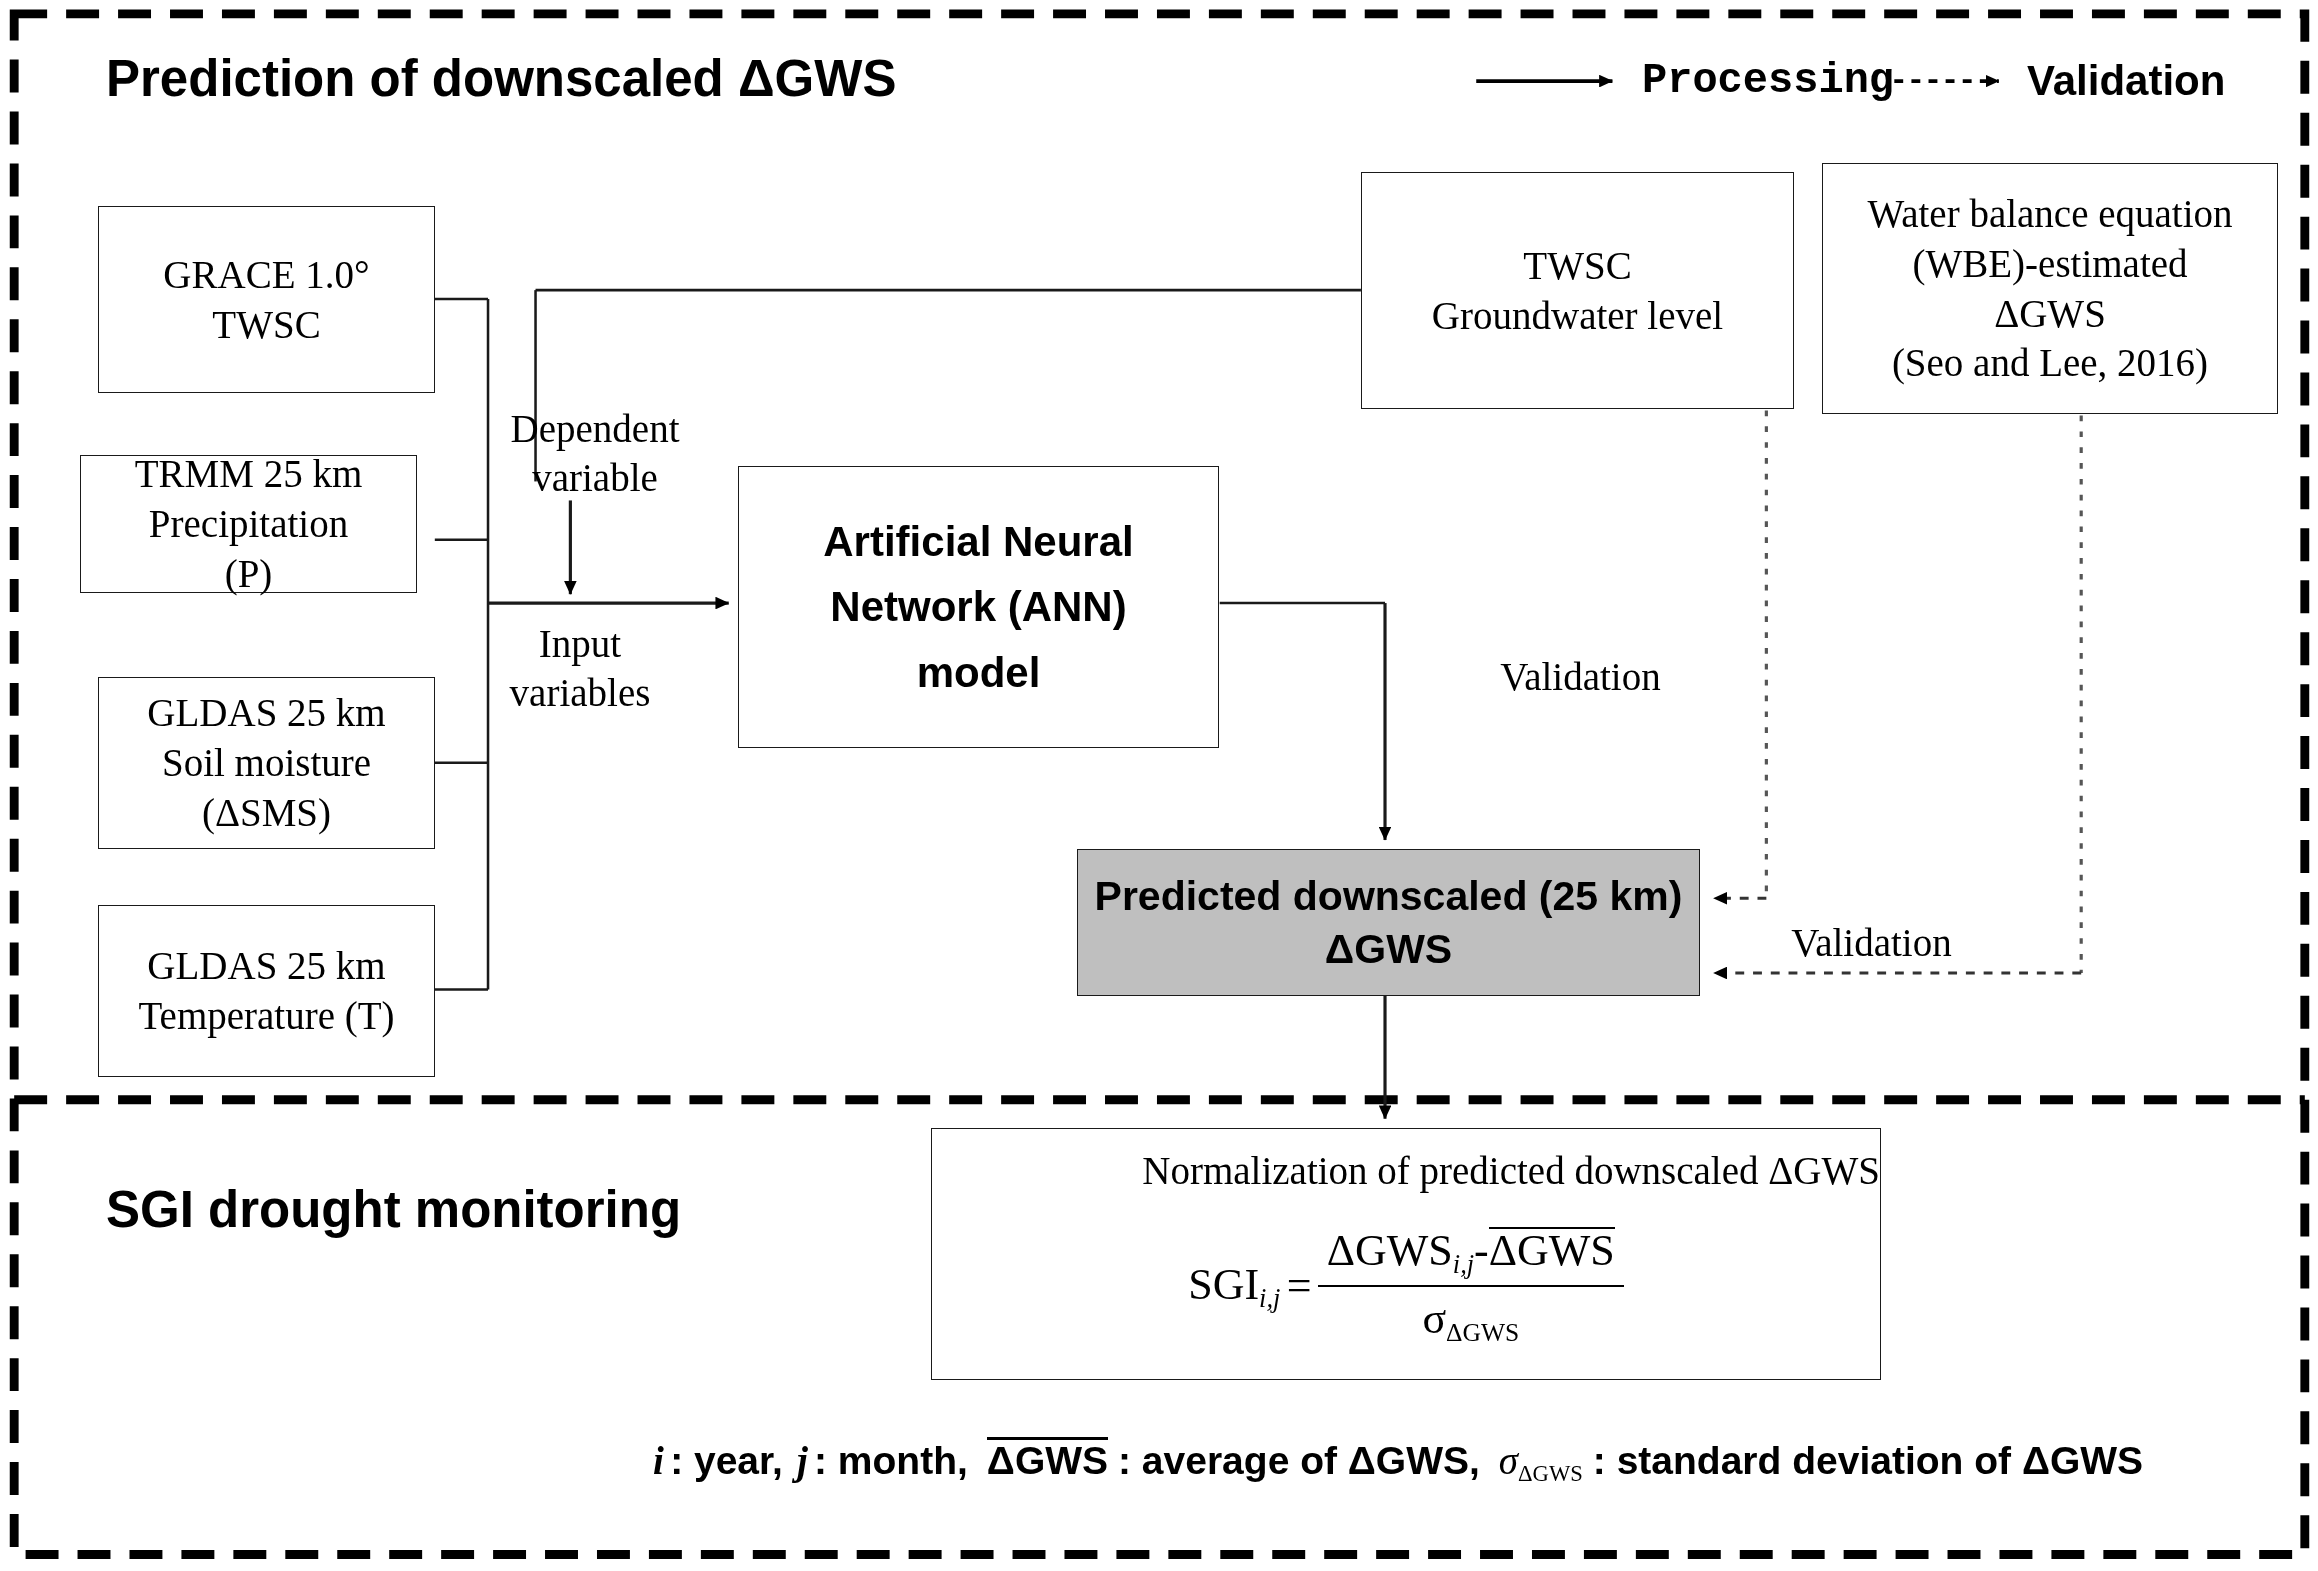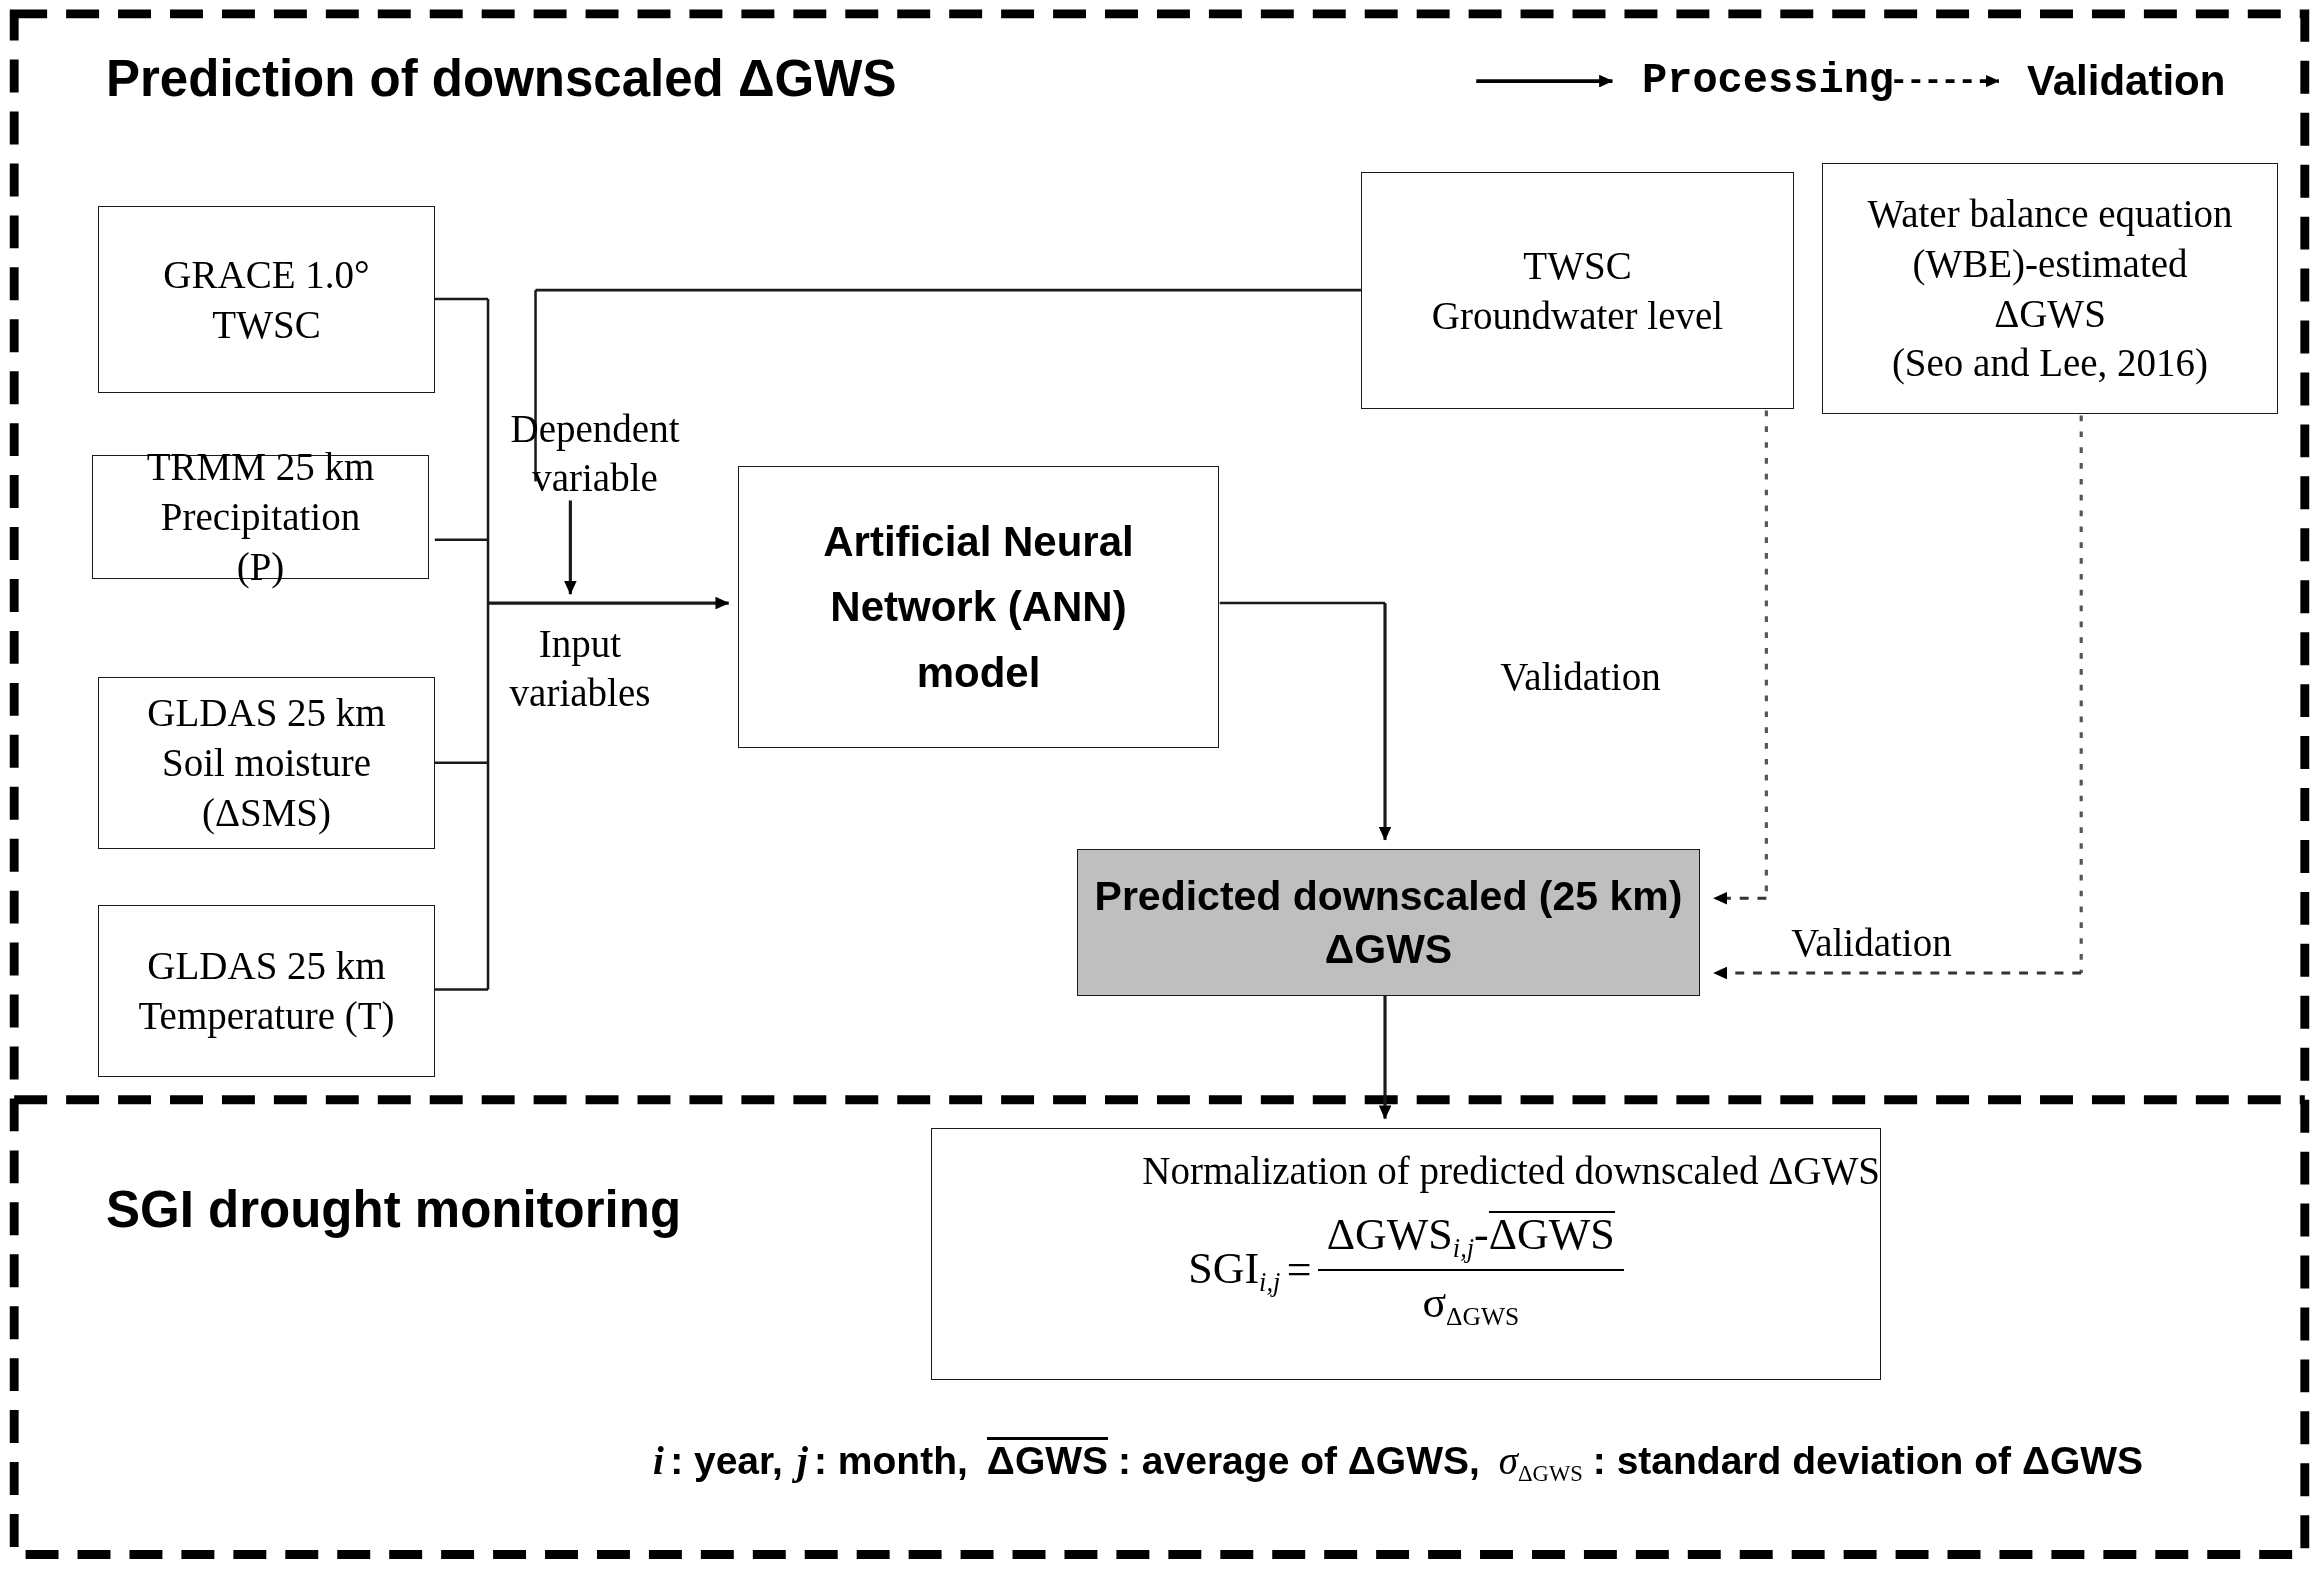--- a/index.html
+++ b/index.html
@@ -82,21 +82,21 @@
   <div class="legtxt" style="left:1642px;top:57px;font-size:42px;font-family:Liberation Mono, monospace;">Processing</div>
   <div class="legtxt" style="left:2027px;top:57px;font-size:42px;">Validation</div>
 
   <div class="box" style="left:98px;top:206px;width:337px;height:187px;font-size:39px;">
     <div>
       <span>GRACE 1.0°</span><br>
       <span>TWSC</span>
     </div>
   </div>
 
-  <div class="box" style="left:92px;top:455px;width:337px;height:124px;font-size:39px;">
+  <div class="box" style="left:80px;top:455px;width:337px;height:138px;font-size:39px;">
     <div>
       <span>TRMM 25 km</span><br>
       <span>Precipitation</span><br>
       <span>(P)</span>
     </div>
   </div>
 
   <div class="box" style="left:98px;top:677px;width:337px;height:172px;font-size:39px;">
     <div>
       <span>GLDAS 25 km</span><br>
@@ -149,21 +149,21 @@
   <div class="box gray" style="left:1077px;top:849px;width:623px;height:147px;font-size:41px;">
     <div>
       <span>Predicted downscaled (25 km)</span><br>
       <span>ΔGWS</span>
     </div>
   </div>
 
   <div class="box" style="left:931px;top:1128px;width:950px;height:252px;display:block;padding:16.5px 0 0 0;">
     <div style="text-align:right;font-size:39px;">Normalization of predicted downscaled ΔGWS</div>
 
-    <div class="eq" style="position:relative;margin-top:12px;font-size:44px;">
+    <div class="eq" style="position:relative;margin-top:28px;font-size:44px;">
       <span><span>SGI</span><span class="sub">i,j</span></span>
       <span style="margin:0 6.3px;">=</span>
       <span class="frac">
         <span class="num">
           <span>ΔGWS</span><span class="sub">i,j</span><span>-</span><span class="ovl">ΔGWS</span>
         </span>
         <span class="den">
           <span>σ</span><span class="subr">ΔGWS</span>
         </span>
       </span>

